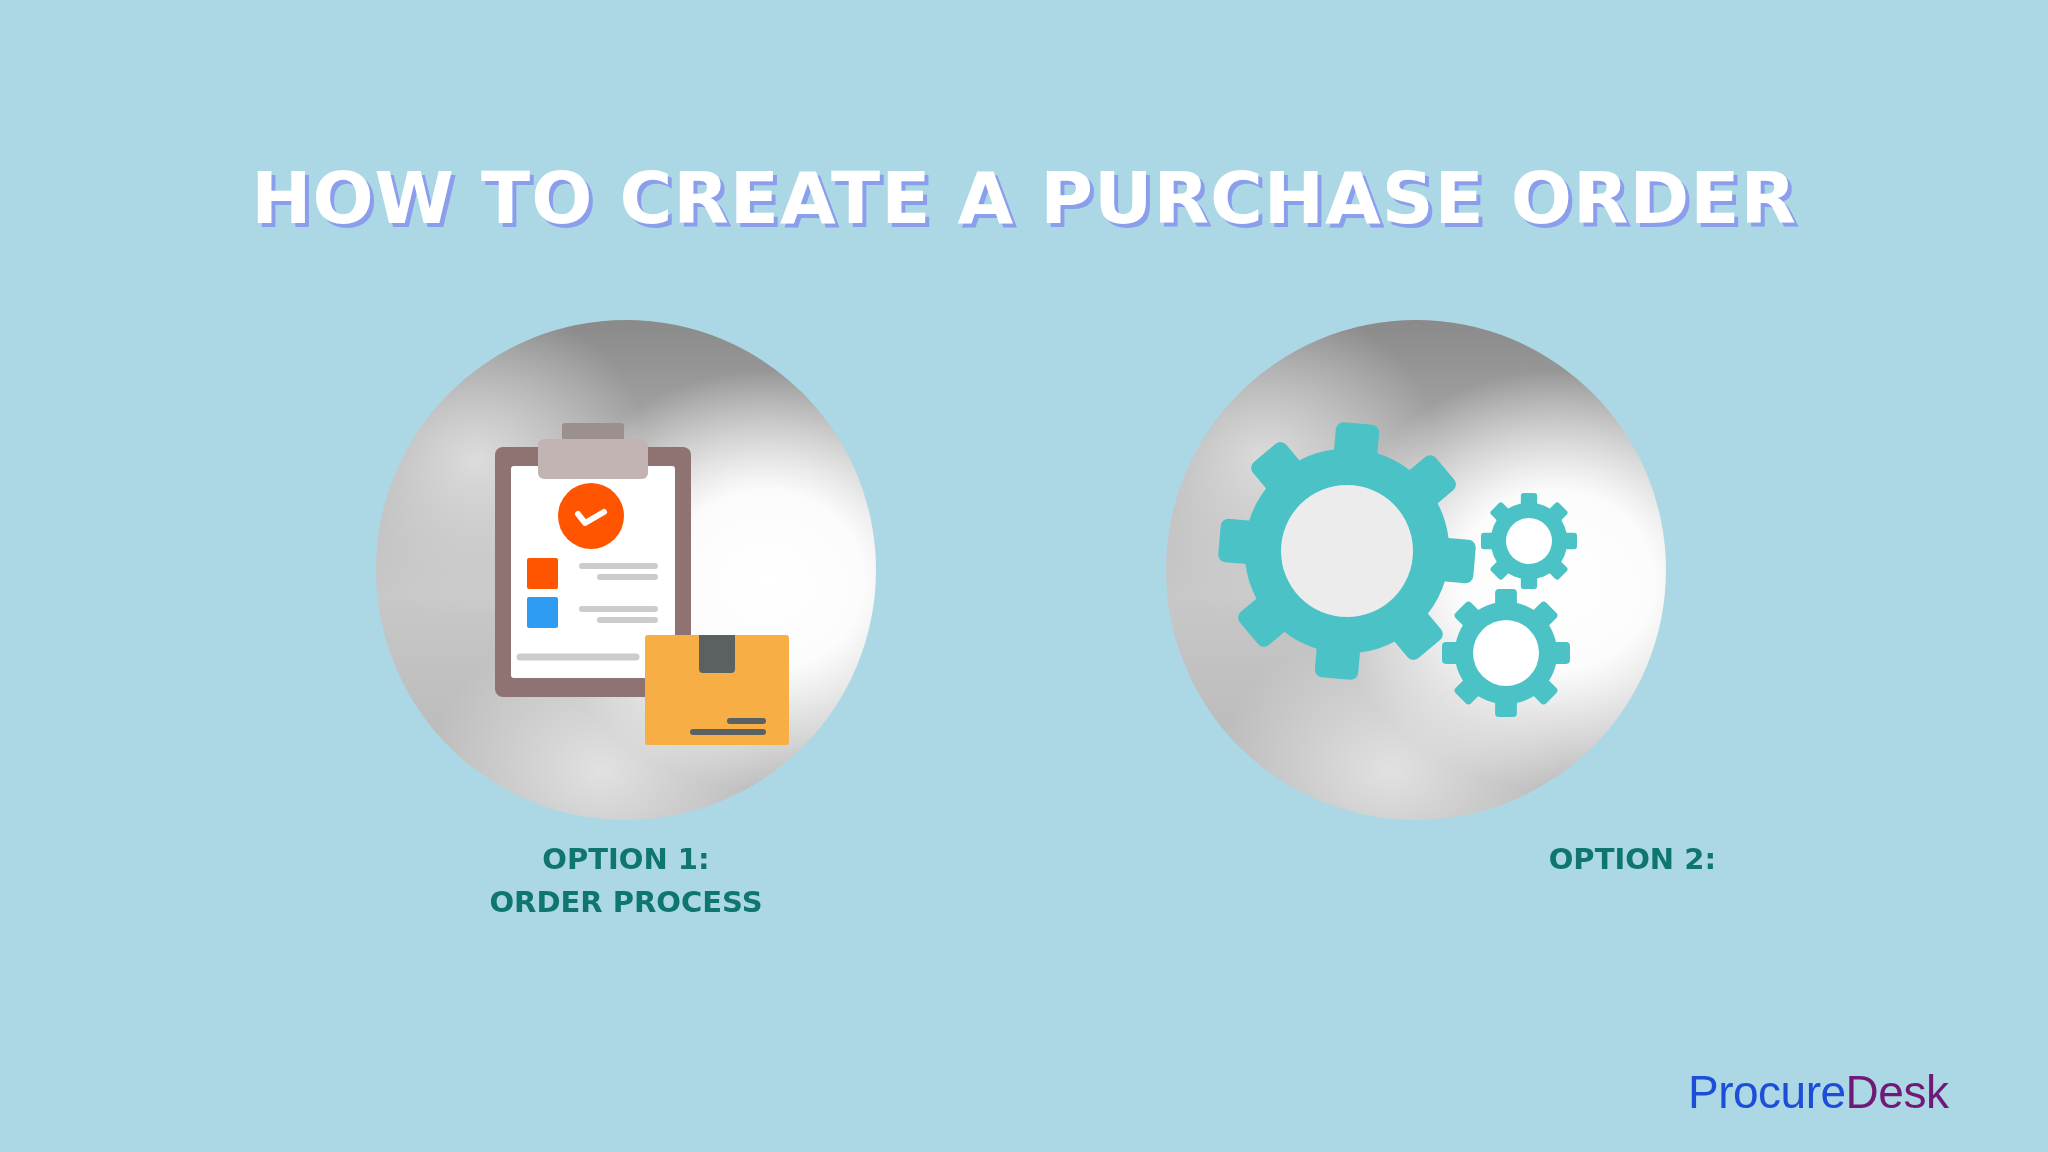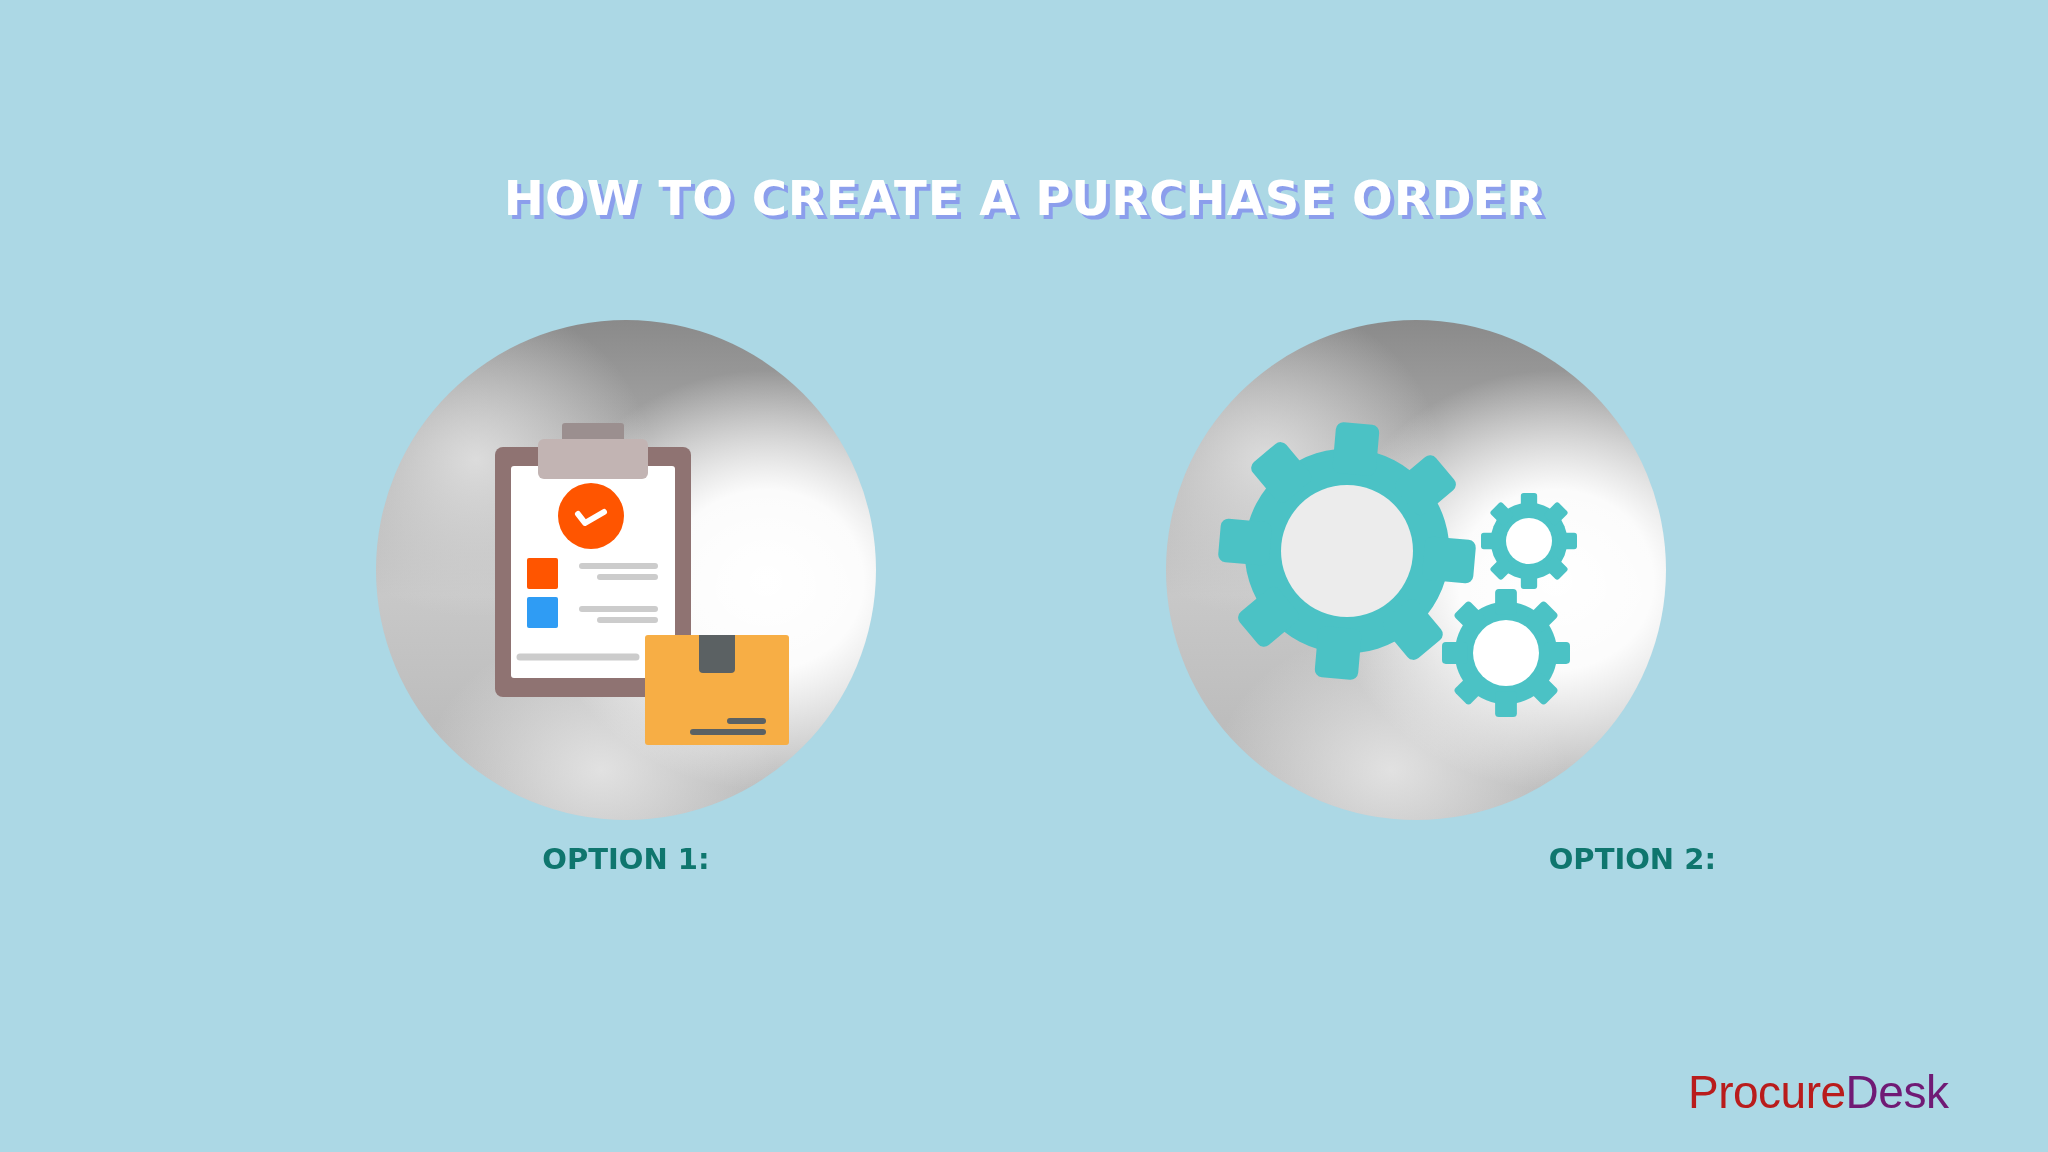--- a/index.html
+++ b/index.html
@@ -10,21 +10,21 @@
     overflow: hidden;
     font-family: "DejaVu Sans", sans-serif;
   }
   .title {
     position: absolute;
     left: 0; width: 2048px;
     top: 150px;
     text-align: center;
     font-family: "DejaVu Sans", sans-serif;
     font-weight: bold;
-    font-size: 48px;
+    font-size: 72px;
     letter-spacing: 1px;
     color: #ffffff;
     text-shadow: 4px 4px 0 #8b9eec;
     line-height: 96px;
     margin: 0;
   }
   .circle {
     position: absolute;
     width: 500px; height: 500px;
     border-radius: 50%;
@@ -54,21 +54,21 @@
   .logo {
     position: absolute;
     left: 1688px; top: 1064px;
     font-family: "Liberation Sans", sans-serif;
     font-size: 46px;
     line-height: 56px;
     font-weight: normal;
     letter-spacing: -0.5px;
     white-space: nowrap;
   }
-  .logo .a { color: #b91c1c; }
+  .logo .a { color: #1d4ed8; }
   .logo .b { color: #701a75; }
 </style>
 </head>
 <body>
 
 <h1 class="title">HOW TO CREATE A PURCHASE ORDER</h1>
 
 <div class="circle c1">
   <svg class="icon-svg" width="500" height="500" viewBox="376 320 500 500">
 
@@ -129,19 +129,20 @@
 
     <g transform="translate(1506 653) scale(64)" fill="#4bc2c5">
       <use href="#gear8"></use>
     </g>
     <circle cx="1506" cy="653" r="33" fill="#ffffff"></circle>
   </svg>
 </div>
 
 <div class="caption c1">
   <div>OPTION 1:</div>
+  <div>ORDER PROCESS</div>
 </div>
 
 <div class="caption c2">
   <div>OPTION 2:</div>
 </div>
 
 <div class="logo"><span class="a">Procure</span><span class="b">Desk</span></div>
 
 </body></html>

